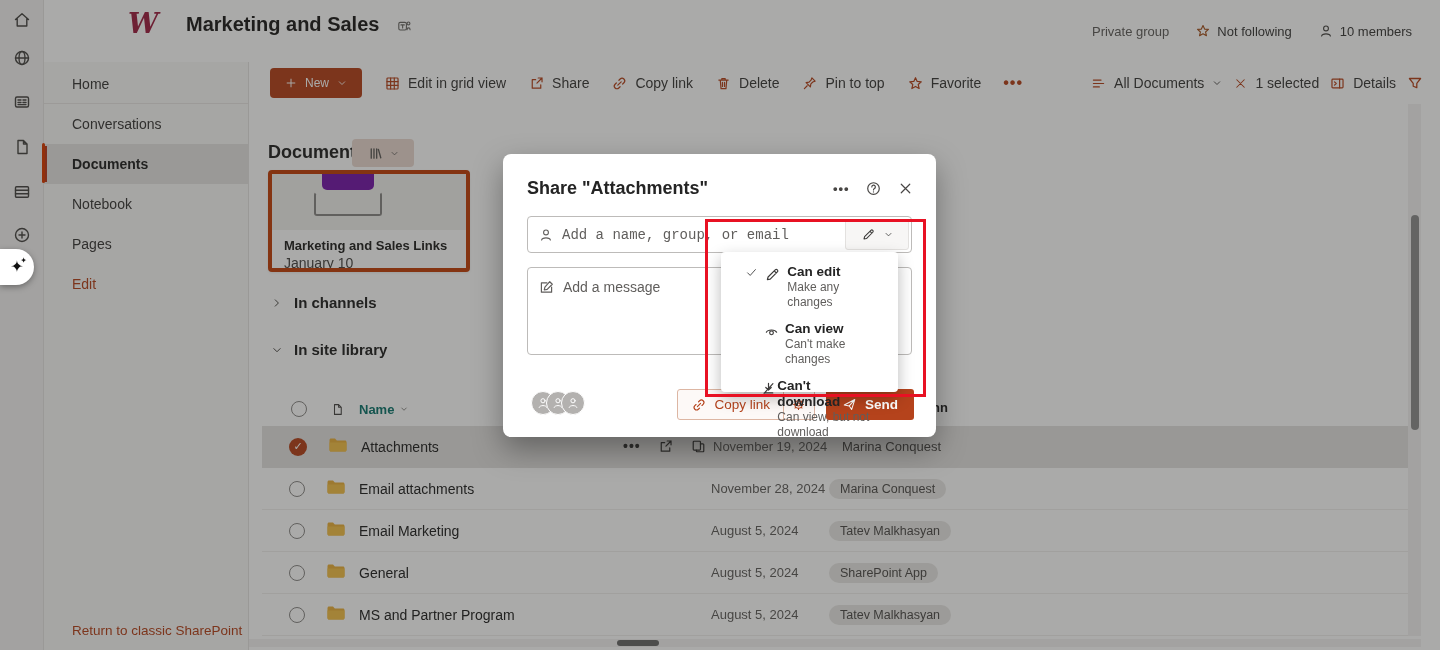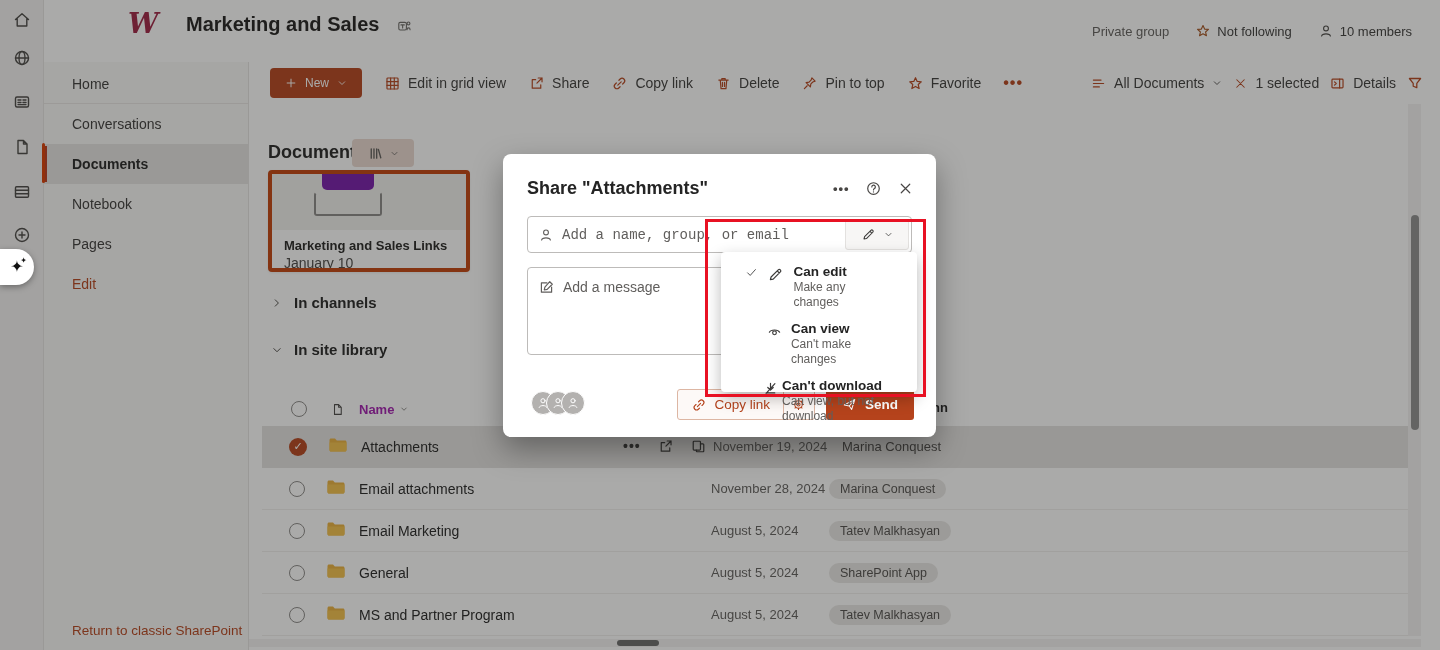--- a/index.html
+++ b/index.html
@@ -61,21 +61,21 @@
   .card-img { height:56px; background:#f1f0ee; position:relative; overflow:hidden;}
   .card-purple { position:absolute; left:50px; top:-8px; width:52px; height:24px; background:#7719aa; border-radius:5px;}
   .card-bracket { position:absolute; left:42px; top:18px; width:68px; height:24px; border:2px solid #8a8886; border-radius:3px; border-top-color:transparent;}
   .card-title { padding:8px 12px 0; font-size:13px; font-weight:700; color:#252423;}
   .card-date { padding:2px 12px; font-size:14px; color:#484644;}
 
   .section-row { position:absolute; display:flex; align-items:center; gap:10px; font-size:15px; font-weight:700; color:#242424; cursor:pointer;}
   .section-row .chev { color:#484644; }
 
   
-  .thead { position:absolute; left:13px; top:291px; right:30px; height:28px; display:flex; align-items:center; font-size:13px; color:#a21caf;}
+  .thead { position:absolute; left:13px; top:291px; right:30px; height:28px; display:flex; align-items:center; font-size:13px; color:#0f766e;}
   .sel-circle { width:16px; height:16px; border:1px solid #8a8886; border-radius:50%; }
   .thead .cb { margin-left:29px; }
   .thead .dic { margin-left:23px; color:#484644;}
   .thead .nm { margin-left:14px; display:flex; align-items:center; gap:5px; font-weight:600;}
   .col-frag { position:absolute; left:683px; top:296px; font-size:13px; color:#242424; font-weight:600;}
 
   .trow { position:absolute; left:13px; right:19px; height:42px; display:flex; align-items:center; font-size:14px; color:#242424; border-bottom:1px solid #f1efed; cursor:pointer;}
   .trow.selected { background:#e4e2e0; border-bottom-color:#e4e2e0;}
   .trow .ck { width:18px; height:18px; margin-left:27px; border-radius:50%;}
   .trow.selected .ck { background:#b5431c; color:#fff; display:flex; align-items:center; justify-content:center; font-size:11px;}
@@ -109,21 +109,21 @@
   .msg-field { position:absolute; left:24px; top:113px; width:385px; height:88px; border:1px solid #bdbbb9; border-radius:4px; padding:11px 10px; display:flex; gap:8px; font-size:14px; color:#605e5c; cursor:text;}
   .avatars { position:absolute; left:28px; top:237px; height:25px; width:62px;}
   .avatar { position:absolute; width:24px; height:24px; border-radius:50%; background:#b3b1af; border:1.5px solid #fff; display:flex; align-items:center; justify-content:center; color:#fff;}
   .dlg-actions { position:absolute; right:22px; top:235px; display:flex; gap:11px;}
   .copylink-split { display:flex; align-items:stretch; height:31px; border:1px solid #ddb6a3; background:#fdf9f7; border-radius:3px; overflow:hidden;}
   .cl-main { display:flex; align-items:center; gap:7px; padding:0 13px; font-size:13.5px; color:#b5431c; cursor:pointer;}
   .cl-gear { display:flex; align-items:center; justify-content:center; width:31px; border-left:1px solid #ddb6a3; color:#b5431c; cursor:pointer;}
   .btn-send { display:flex; align-items:center; gap:8px; height:31px; padding:0 16px; background:#b5431c; color:#fff; font-size:13.5px; font-weight:700; border:none; border-radius:3px; cursor:pointer;}
 
   
-  .perm-menu { position:absolute; left:721px; top:252px; width:196px; height:140px; background:#fff; border-radius:4px;
+  .perm-menu { position:absolute; left:721px; top:252px; width:177px; height:140px; background:#fff; border-radius:4px;
     box-shadow:0 6px 16px rgba(0,0,0,.28); z-index:60; padding:7px 16px; }
   .pm-item { display:flex; align-items:flex-start; padding:5px 8px 6px; cursor:pointer;}
   .pm-check { width:22px; padding-top:2px; color:#424242; font-size:12px;}
   .pm-ic { width:27px; padding-top:2px; color:#3b3a39;}
   .pm-label { font-size:13.5px; font-weight:700; color:#242424; line-height:16px;}
   .pm-desc { font-size:12px; color:#605e5c; line-height:15px;}
 
   
   .annot { position:absolute; left:705px; top:219px; width:221px; height:178px; border:3px solid #e81123; z-index:70; pointer-events:none;}
 </style>

